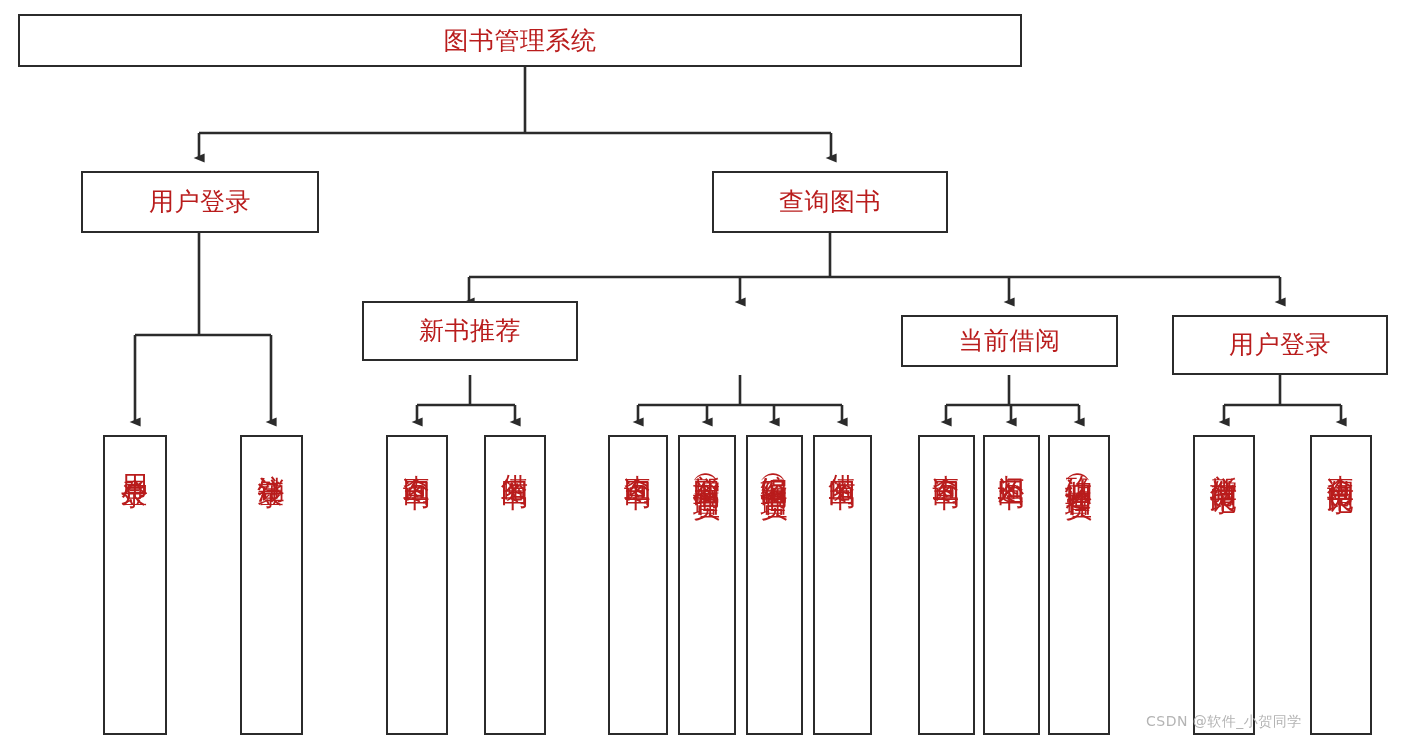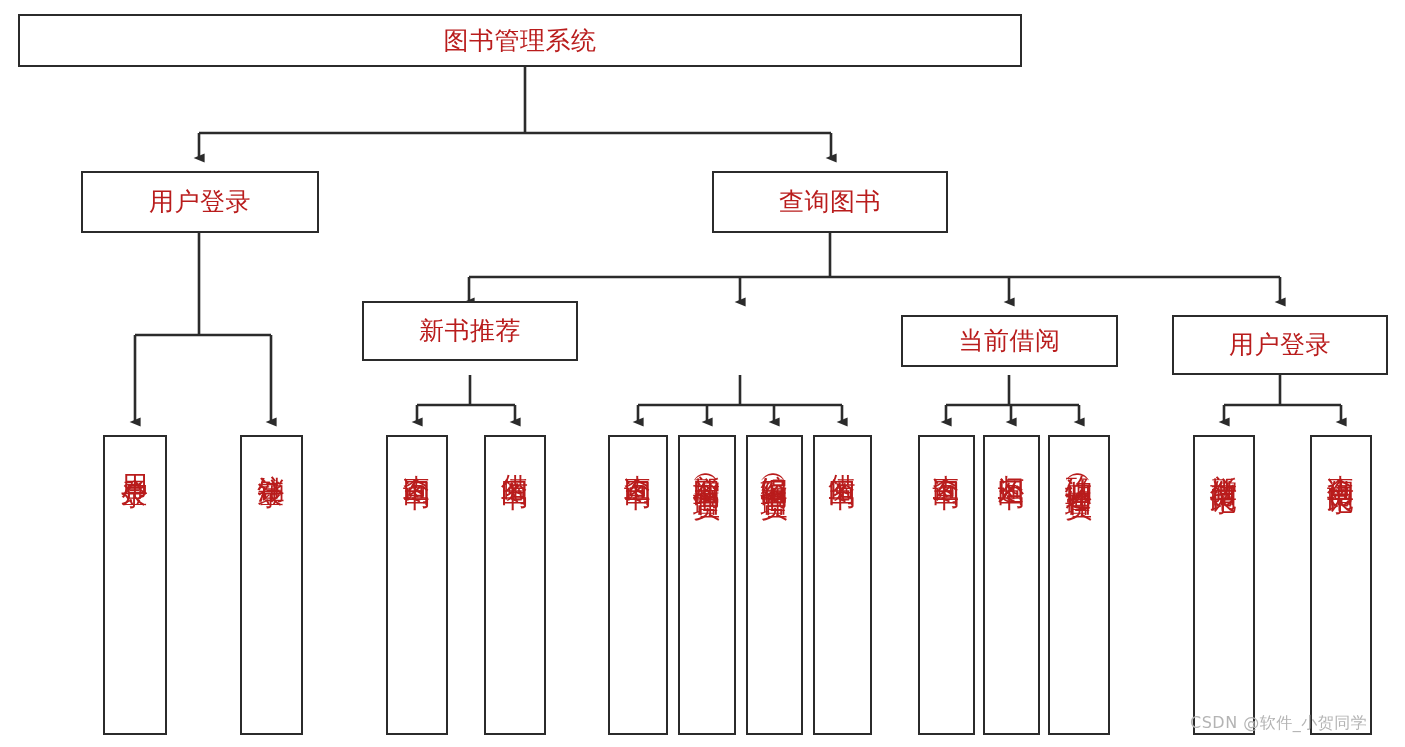--- a/index.html
+++ b/index.html
@@ -57,23 +57,23 @@
   .node.vert .label {
     writing-mode: vertical-rl;
     text-orientation: upright;
     font-size: 27px;
     line-height: 1.0;
     letter-spacing: 3px;
     white-space: nowrap;
   }
   .watermark {
     position: absolute;
-    left: 1190px;
+    left: 1146px;
     top: 713px;
-    font-size: 16px;
+    font-size: 14px;
     color: #b4b4b4;
     white-space: nowrap;
     letter-spacing: 0.5px;
   }
 </style>
 </head>
 <body>
 
 <div id="canvas">
 

